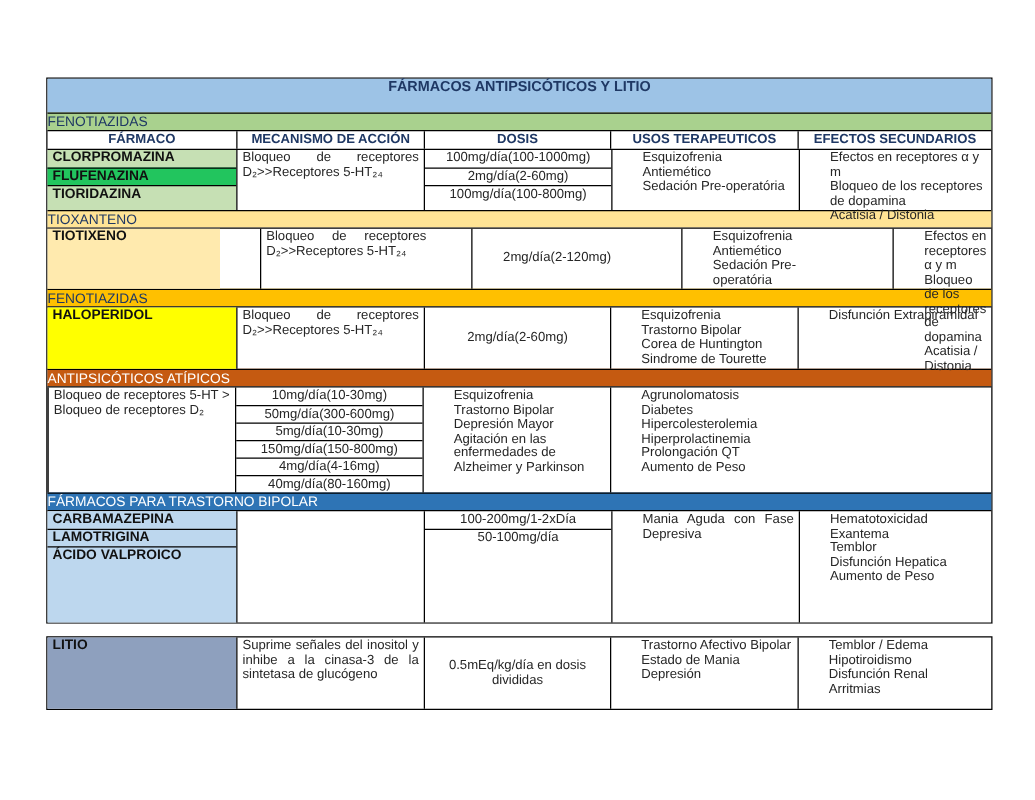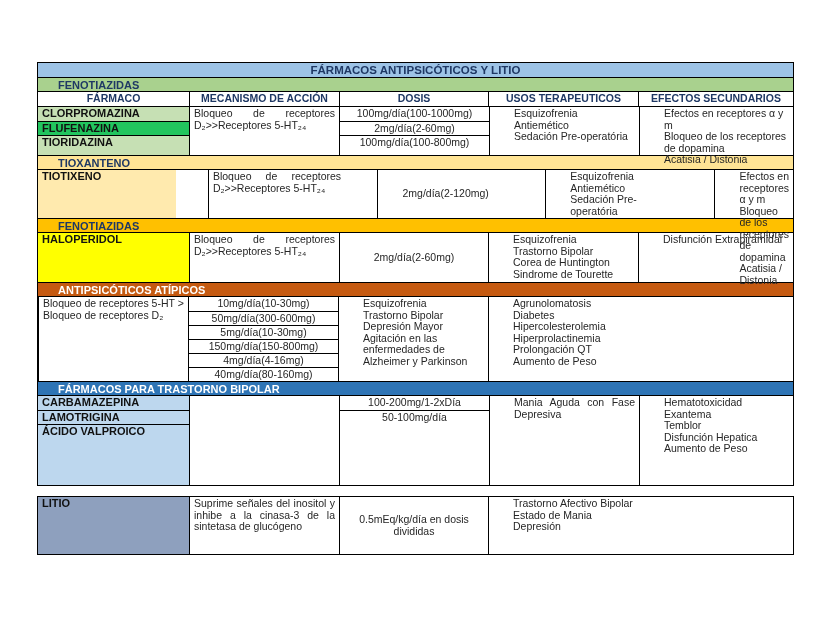--- a/index.html
+++ b/index.html
@@ -2,40 +2,40 @@
 <html><head>
 <meta charset="utf-8">
 <style>
   html,body{margin:0;padding:0;background:#fff;}
   .page{position:relative;width:828px;height:640px;background:#fff;outline:1px solid #e3e3e3;
         font-family:"Liberation Sans","DejaVu Sans",sans-serif;overflow:hidden;}
   .tblwrap{position:absolute;left:37px;top:62px;width:757px;}
   .tbl{border:1px solid #000;background:#fff;}
   .row{display:flex;border-top:1px solid #000;}
   .row.first{border-top:none;}
-  .band{height:14px;box-sizing:border-box;font-size:11px;font-weight:bold;
-        color:#1F3864;padding:0 20px;line-height:14px;border-top:1px solid #000;}
+  .band{height:14px;box-sizing:border-box;font-size:11px;font-weight:normal;
+        color:#1F3864;padding:0 0;line-height:14px;border-top:1px solid #000;}
   .cell{box-sizing:border-box;padding:1px 4px;font-size:10.5px;line-height:11.5px;color:#262626;}
   .c1{width:151px;}
   .c2{width:150px;border-left:1px solid #000;}
   .c3{width:149px;border-left:1px solid #000;}
   .c4{width:150px;border-left:1px solid #000;}
   .c5{flex:1;border-left:1px solid #000;}
   .subcol{display:flex;flex-direction:column;padding:0;}
   .sub{box-sizing:border-box;flex:0 0 14px;border-top:1px solid #000;}
   .sub.sfirst{border-top:none;}
   .sub.fill{flex:1 1 auto;}
   .drugname{font-weight:bold;font-size:11px;line-height:13px;padding:0 4px;color:#111;}
   .dose{text-align:center;line-height:13px;font-size:10.5px;color:#262626;}
   .dosebig{display:flex;align-items:center;justify-content:center;text-align:center;}
   .mech{text-align:justify;}
   .just{text-align:justify;}
   .hdr{height:14px;box-sizing:border-box;font-weight:bold;font-size:10.5px;color:#1F3864;
        text-align:center;line-height:13px;padding:0 2px;}
-  .title{height:14px;box-sizing:border-box;text-align:center;font-weight:bold;font-size:11.5px;
+  .title{height:27px;box-sizing:border-box;text-align:center;font-weight:bold;font-size:11.5px;
          color:#1F3864;line-height:15px;}
   .whitetext{color:#fff;}
   .gap{height:10px;background:#fff;}
   .line{min-height:0;padding-left:20px;}
 </style>
 </head>
 <body>
 
 <div class="page">
   <div class="tblwrap">
@@ -172,17 +172,23 @@
     <div class="tbl">
       <div class="row first" style="height:57px;">
         <div class="cell c1 drugname" style="background:#8EA0BE;">LITIO</div>
         <div class="cell c2 mech">Suprime señales del inositol y inhibe a la cinasa-3 de la sintetasa de glucógeno</div>
         <div class="cell c3 dosebig">0.5mEq/kg/día en dosis divididas</div>
         <div class="cell c4">
           <div class="line">Trastorno Afectivo Bipolar</div>
           <div class="line">Estado de Mania</div>
           <div class="line">Depresión</div>
         </div>
+        <div class="cell c5">
+          <div class="line">Temblor / Edema</div>
+          <div class="line">Hipotiroidismo</div>
+          <div class="line">Disfunción  Renal</div>
+          <div class="line">Arritmias</div>
+        </div>
       </div>
     </div>
 
   </div>
 </div>
 
 </body></html>

